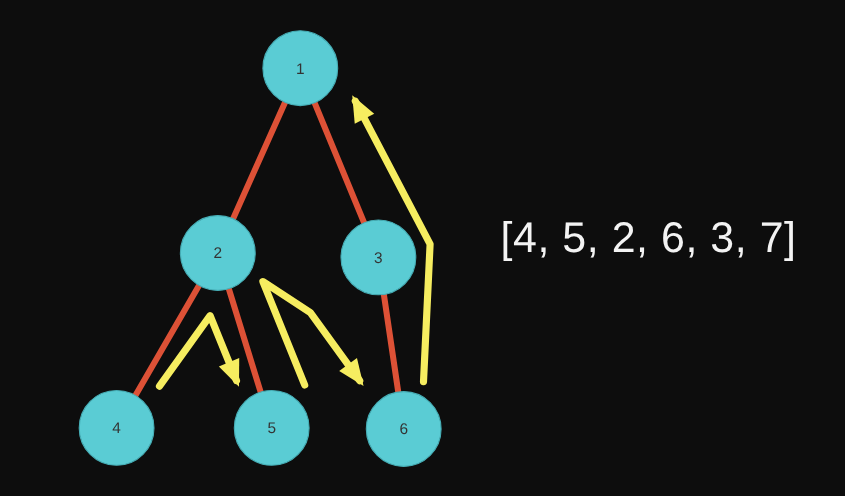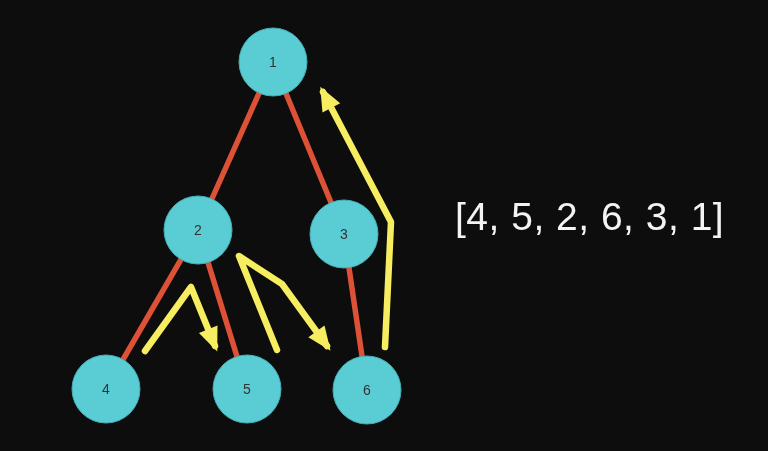--- a/index.html
+++ b/index.html
@@ -97,14 +97,14 @@
           <circle cx="367" cy="390" r="34" class="node-circle"></circle>
           <text x="367" y="390" dy="0.35em" class="node-label">6</text>
         </g>
       </g>
     <g>
         <polyline points="145,351 191,287 215,346" class="arrow" marker-end="url(#arrowhead)"></polyline>
         <polyline points="277,350 239,256 282,284 327,346" class="arrow" marker-end="url(#arrowhead)"></polyline>
         <polyline points="385,347 391,222 323,92" class="arrow" marker-end="url(#arrowhead)"></polyline>
       </g>
   </svg>
-  <div class="result">[4, 5, 2, 6, 3, 1]</div>
+  <div class="result">[4, 5, 2, 6, 3, 7]</div>
 </div>
 
 </body></html>

